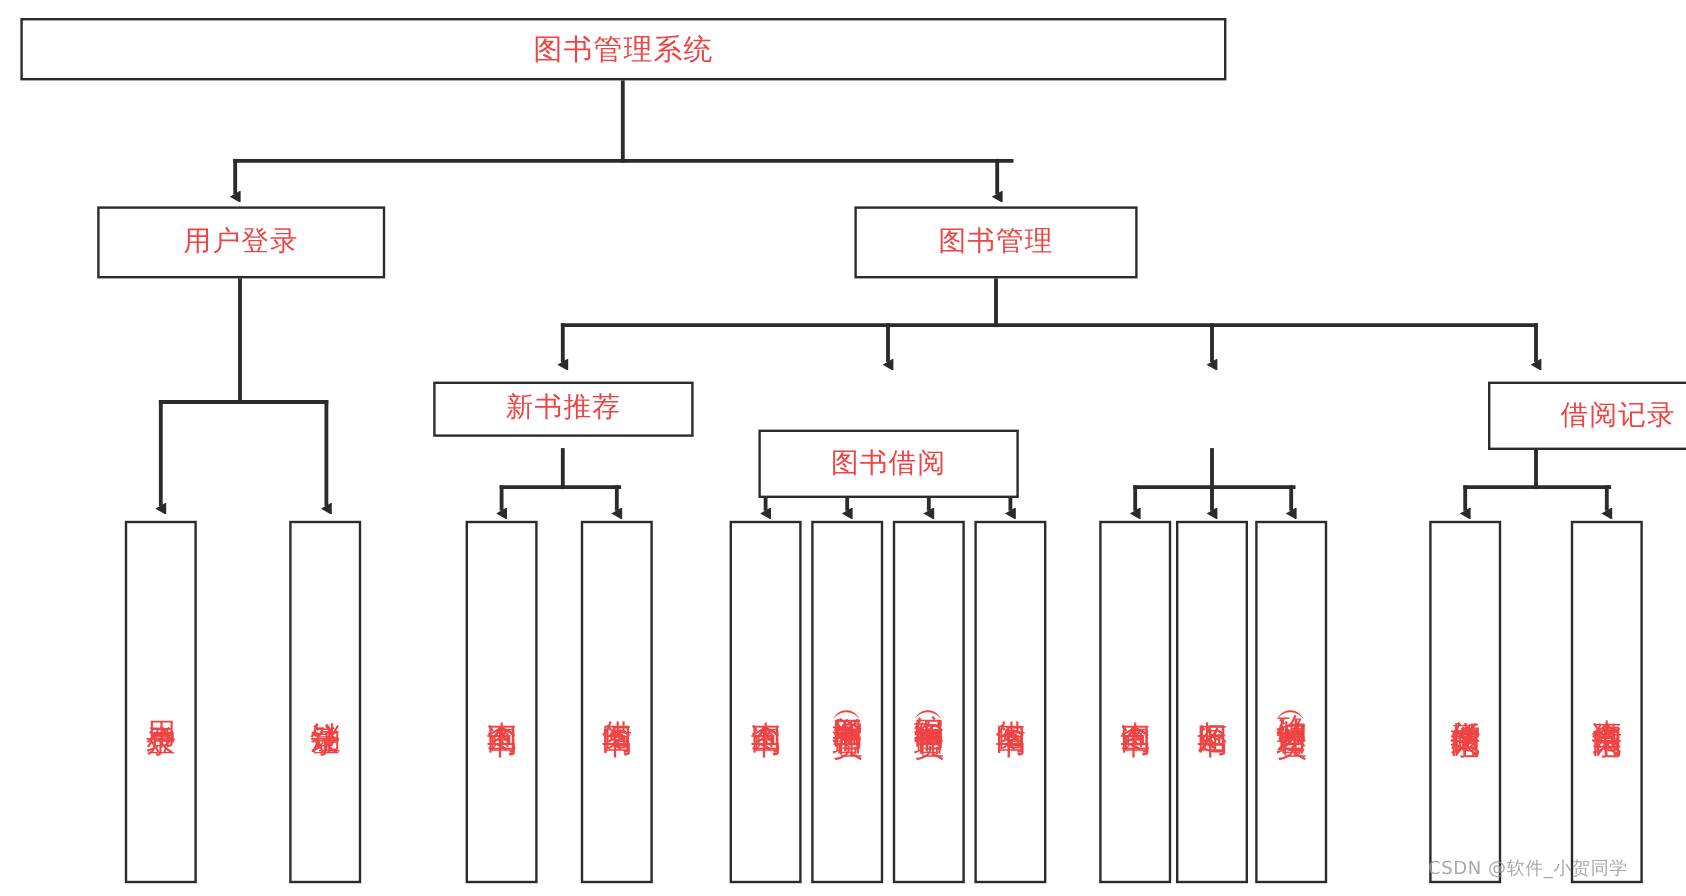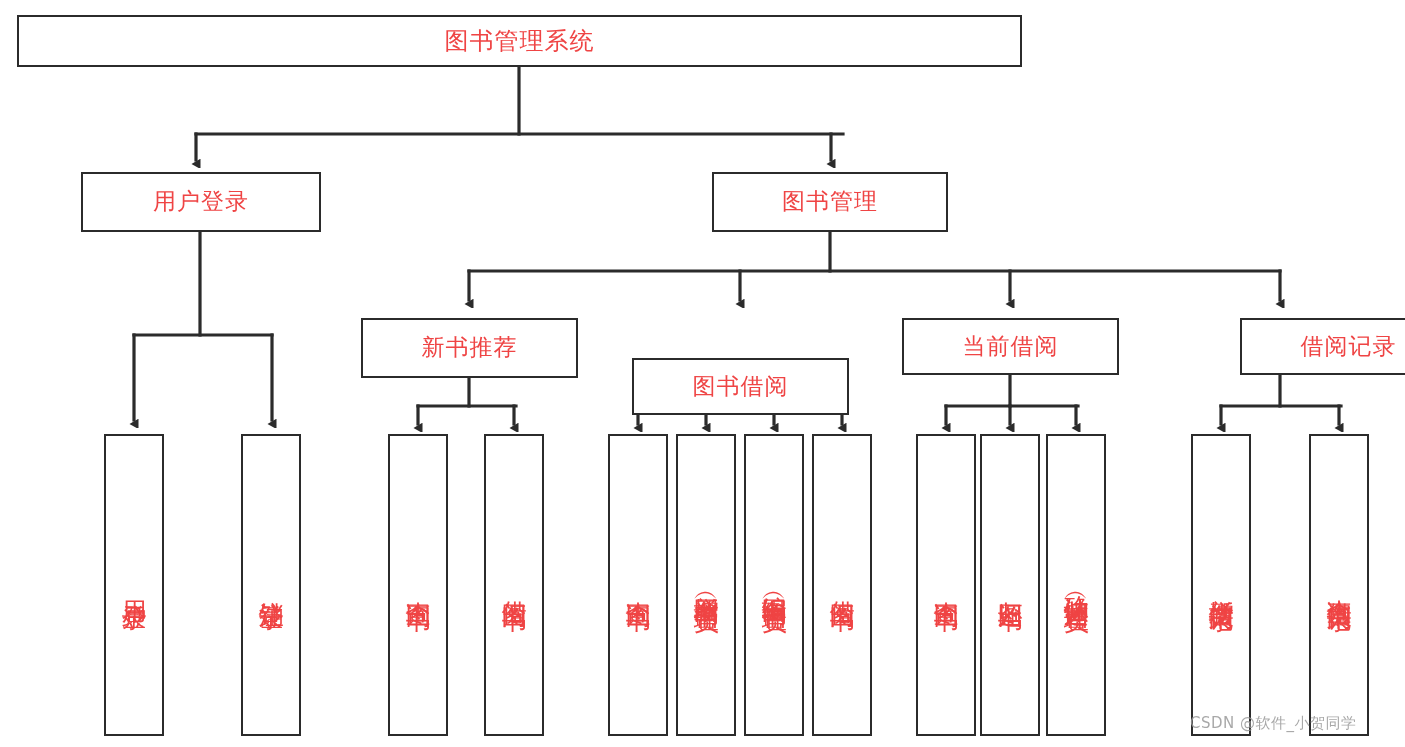--- a/index.html
+++ b/index.html
@@ -125,28 +125,25 @@
     <span>图书管理系统</span>
   </div>
 
   <div class="node horiz" style="left:81px; top:172px; width:240px; height:60px;">
     <span>用户登录</span>
   </div>
   <div class="node horiz" style="left:712px; top:172px; width:236px; height:60px;">
     <span>图书管理</span>
   </div>
 
-  <div class="node horiz" style="left:361px; top:318px; width:217px; height:60px;">
+  <div class="node horiz" style="left:361px; top:318px; width:217px; height:46px;">
     <span>新书推荐</span>
   </div>
   <div class="node horiz" style="left:632px; top:318px; width:217px; height:57px;margin-top:40px;">
     <span>图书借阅</span>
-  </div>
-  <div class="node horiz" style="left:902px; top:318px; width:217px; height:57px;">
-    <span>当前借阅</span>
   </div>
   <div class="node horiz" style="left:1240px; top:318px; width:217px; height:57px;">
     <span>借阅记录</span>
   </div>
 
   <div class="node vert" style="left:104px; top:434px; width:60px; height:302px;">
     <span class="vlabel">用户登录</span>
   </div>
   <div class="node vert" style="left:241px; top:434px; width:60px; height:302px;">
     <span class="vlabel">注销登录</span>

